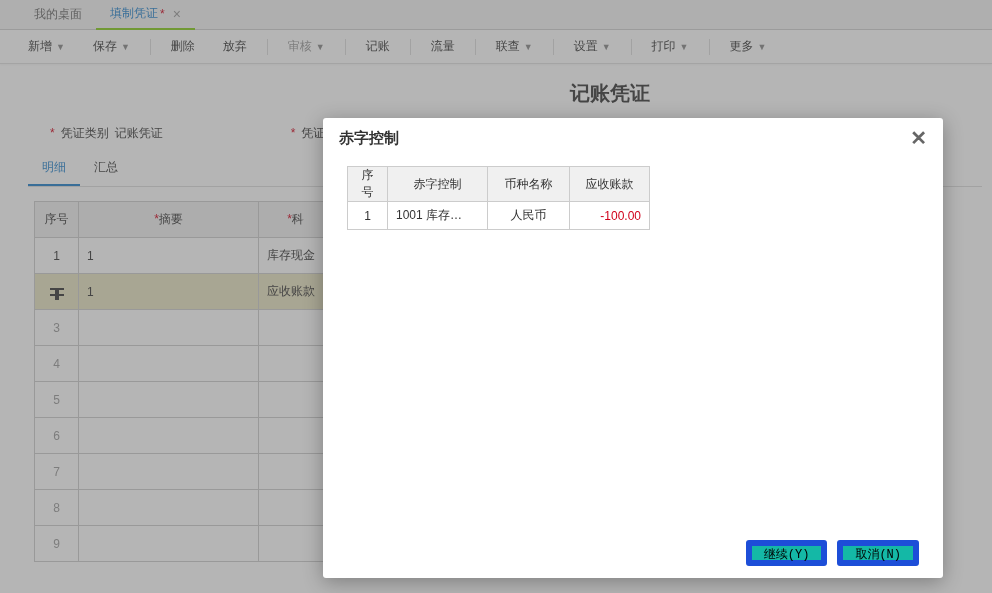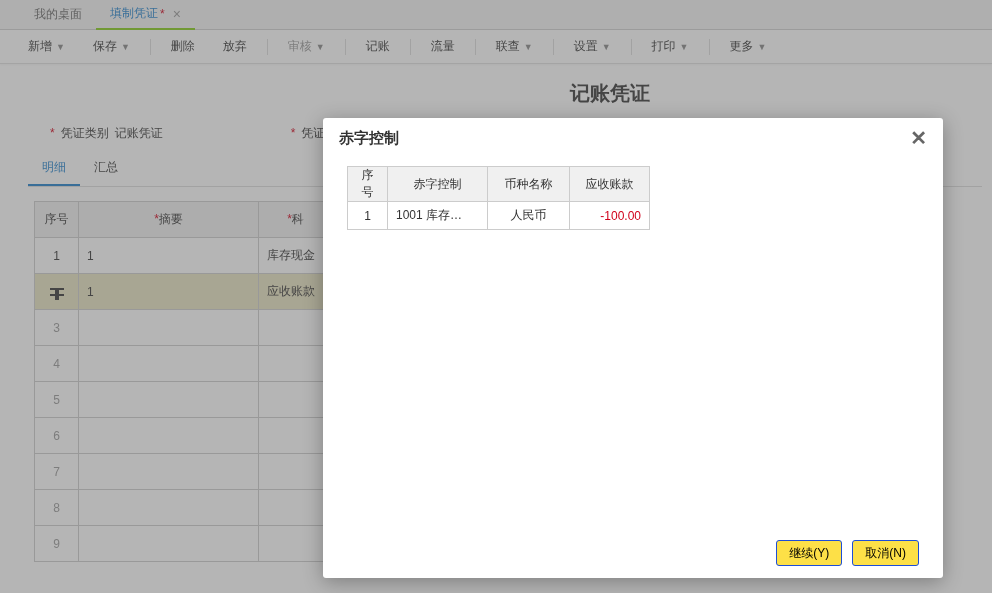--- a/index.html
+++ b/index.html
@@ -49,21 +49,21 @@
     .dlg-body { flex:1; padding:8px 24px 0 24px; overflow:auto; }
     .dlg-table { border-collapse:collapse; }
     .dlg-table th, .dlg-table td { border:1px solid #ccc; height:28px; padding:0 8px; font-size:12px; }
     .dlg-table th { background:#f0f0f0; font-weight:normal; text-align:center; }
     .c-num { width:40px; text-align:center; }
     .c-name { width:100px; text-align:center; }
     .c-cur { width:82px; text-align:center; }
     .c-amt { width:80px; text-align:right; }
     .red { color:#d0021b; }
     .dlg-foot { height:50px; display:flex; align-items:center; justify-content:flex-end; gap:10px; padding:0 24px; }
-    .btn { border:1px solid #1d4ed8; background:#fde047; height:26px; padding:0 12px; border-radius:3px; cursor:pointer; font-size:12px; }
+    .btn { border:6px solid #1d4ed8; background:#14b8a6; height:26px; padding:0 12px; border-radius:3px; cursor:pointer; font-size:12px;font-family:Liberation Mono, monospace; }
   </style>
 </head>
 <body>
 
 <div class="tabbar">
   <div class="tab">
       <span>我的桌面</span>
     </div>
   <div class="tab active">
     <span>填制凭证</span>

